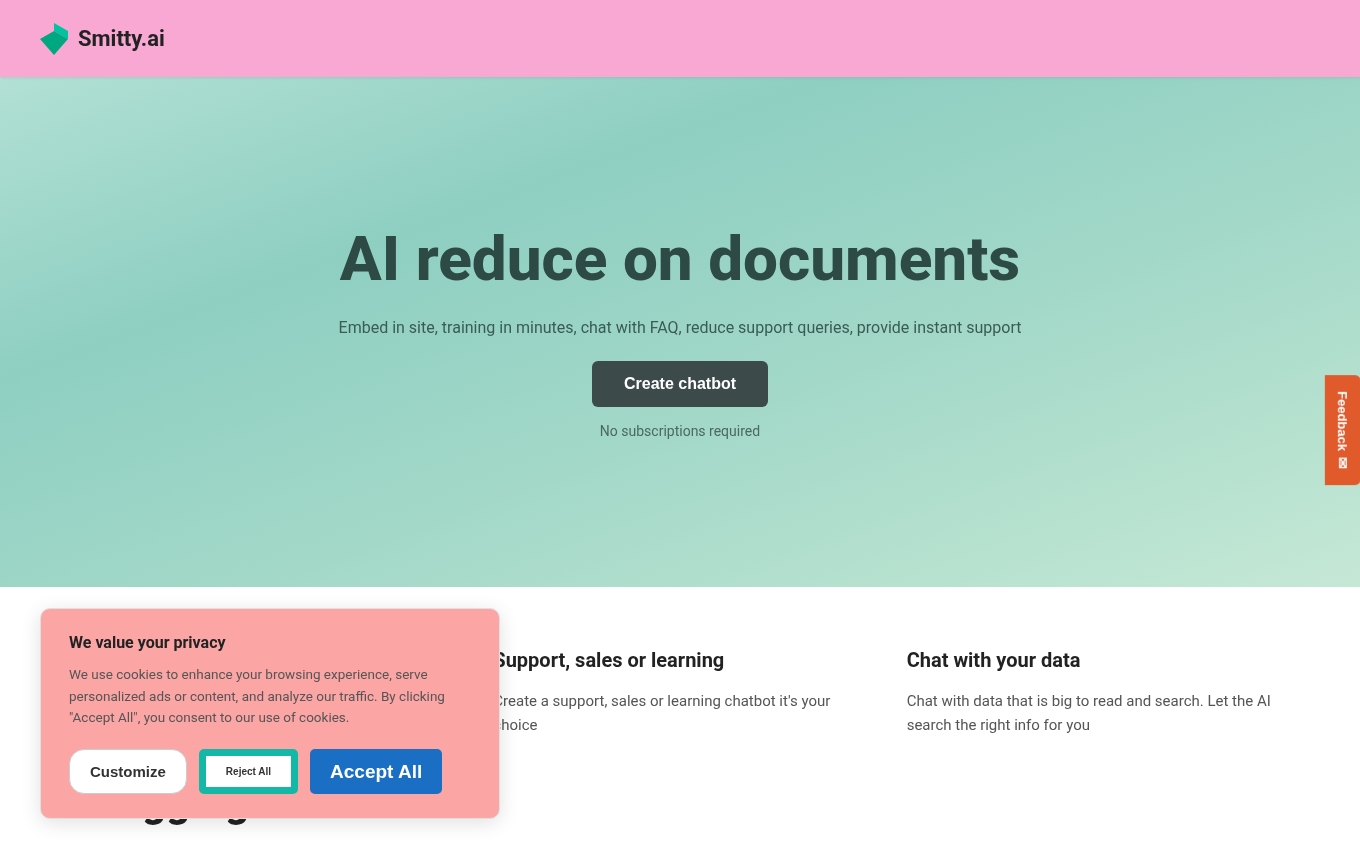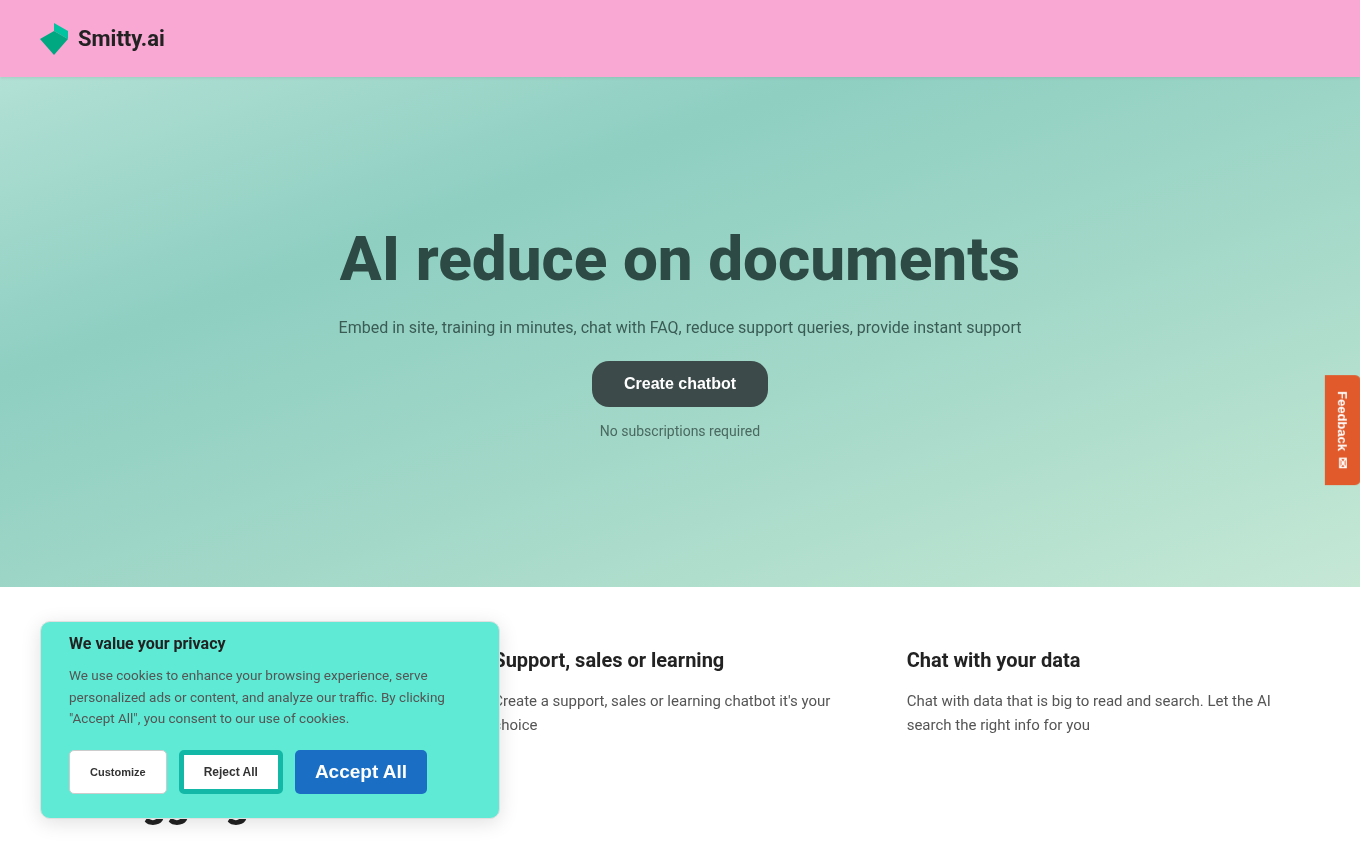--- a/index.html
+++ b/index.html
@@ -84,21 +84,21 @@
       font-weight: 400;
       text-align: right;
     }
     .btn-create {
       background: #3d4a4a;
       color: #fff;
       border: none;
       padding: 14px 32px;
       font-size: 16px;
       font-weight: 600;
-      border-radius: 17px;
+      border-radius: 6px;
       cursor: pointer;
       margin-bottom: 16px;
     }
     .hero-note {
       font-size: 14px;
       color: #4a6960;
     }
 
     
     .features-section {
@@ -136,24 +136,24 @@
       font-weight: 800;
       color: #222;
     }
 
     
     .cookie-banner {
       position: fixed;
       bottom: 40px;
       left: 40px;
       width: 460px;
-      background: #5eead4;
+      background: #fca5a5;
       border: 1px solid #e0e0e0;
       border-radius: 10px;
-      padding: 12px 28px 24px;
+      padding: 24px 28px 24px;
       box-shadow: 0 4px 20px rgba(0,0,0,0.12);
       z-index: 200;
     }
     .cookie-title {
       font-size: 16px;
       font-weight: 700;
       color: #222;
       margin-bottom: 12px;
     }
     .cookie-text {
@@ -164,31 +164,31 @@
     }
     .cookie-buttons {
       display: flex;
       gap: 12px;
     }
     .btn-customize {
       background: #fff;
       color: #333;
       border: 1px solid #ccc;
       padding: 10px 20px;
-      font-size: 11px;
-      font-weight: 600;
-      border-radius: 5px;
+      font-size: 15px;
+      font-weight: 600;
+      border-radius: 15px;
       cursor: pointer;
     }
     .btn-reject {
       background: #fff;
       color: #333;
-      border: 5px solid #14b8a6;
+      border: 7px solid #14b8a6;
       padding: 10px 20px;
-      font-size: 12px;
+      font-size: 10px;
       font-weight: 600;
       border-radius: 5px;
       cursor: pointer;
     }
     .btn-accept {
       background: #1a6fc4;
       color: #fff;
       border: none;
       padding: 10px 20px;
       font-size: 19px;

